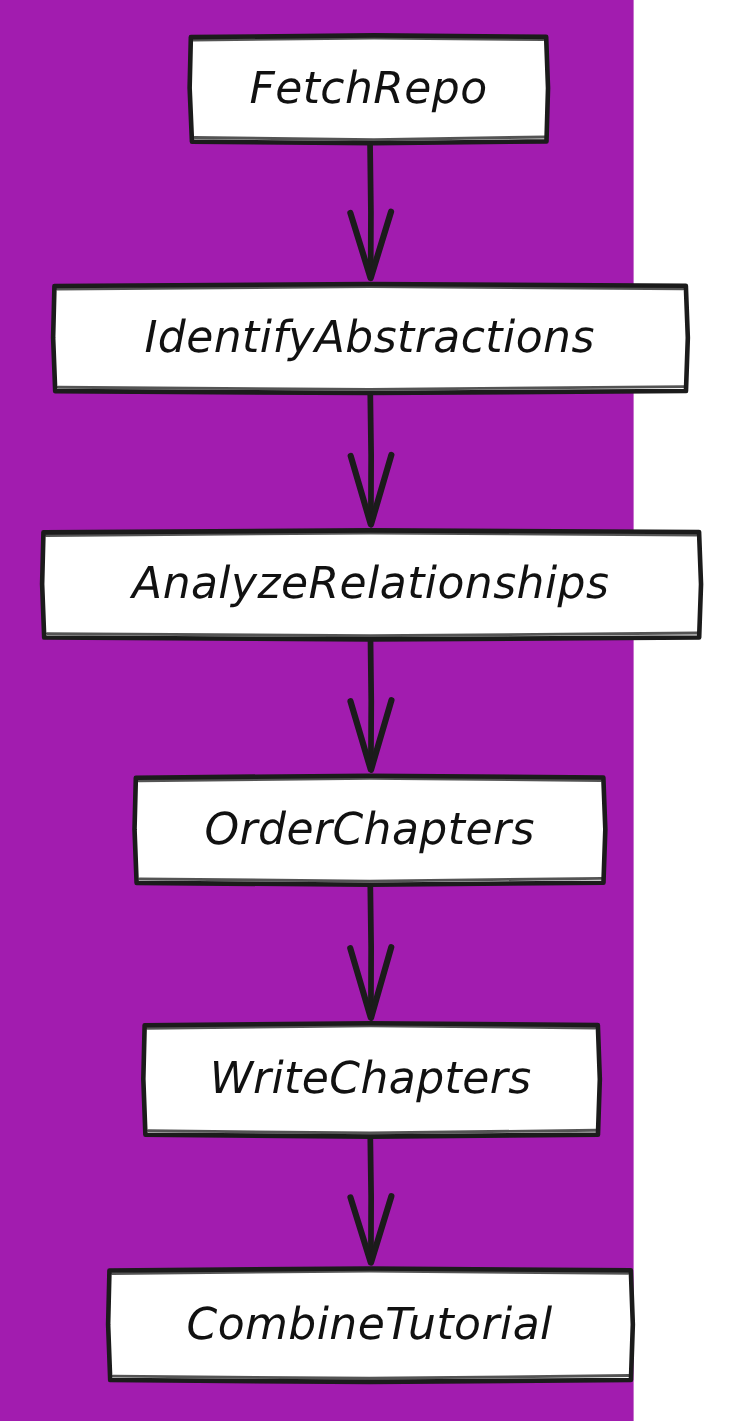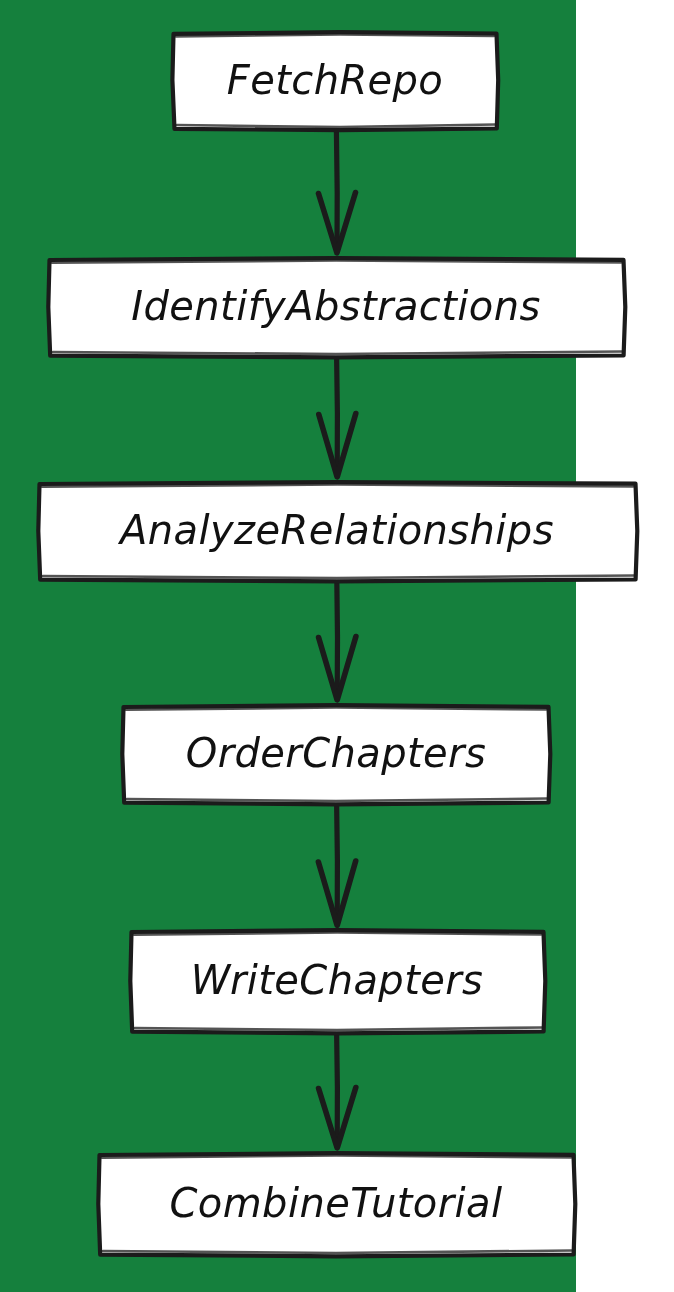--- a/index.html
+++ b/index.html
@@ -10,21 +10,21 @@
   body {
     width: 674px;
     height: 1292px;
     font-family: "DejaVu Sans", sans-serif;
     overflow: hidden;
   }
   #flowchart-root {
     position: relative;
     width: 576px;
     height: 1292px;
-    background: #15803d;
+    background: #a21caf;
   }
   svg.diagram {
     display: block;
     width: 674px;
     height: 1292px;
   }
   .node-shape {
     fill: #ffffff;
     stroke: #1b1b1b;
     stroke-width: 4.2;

